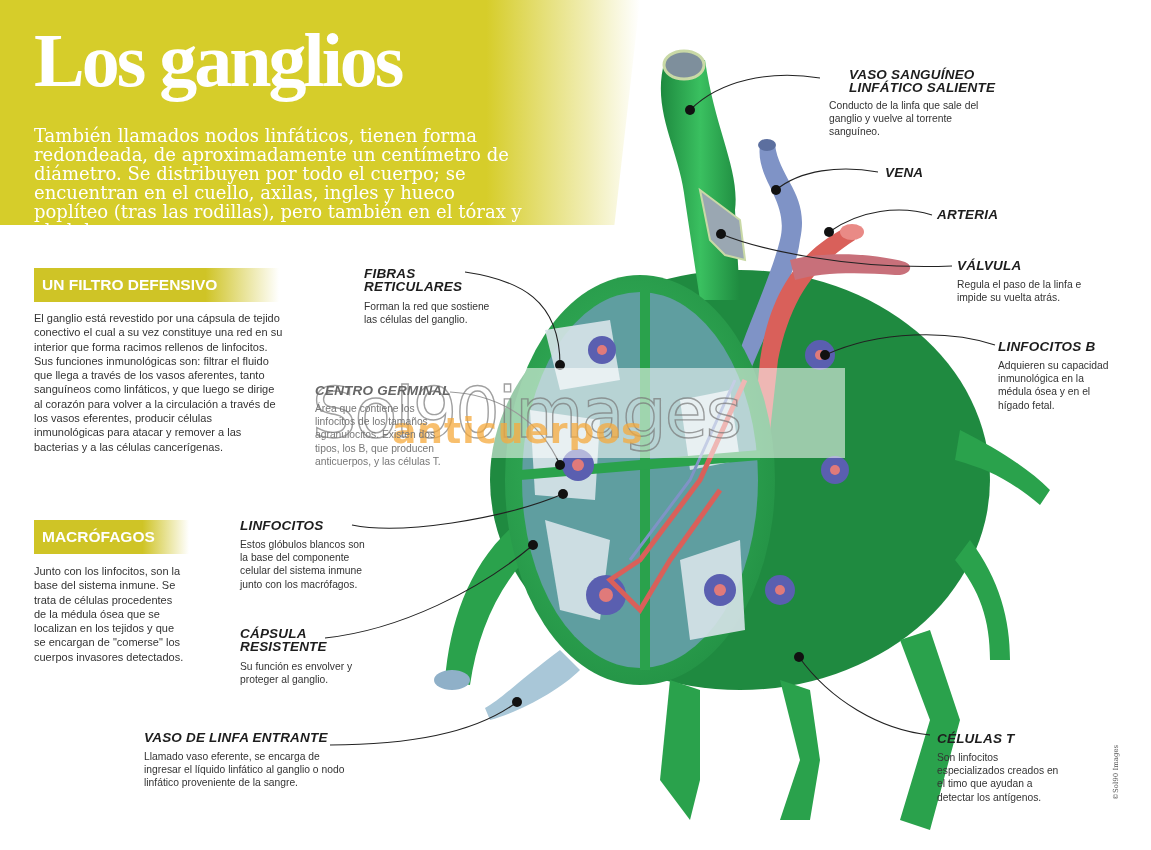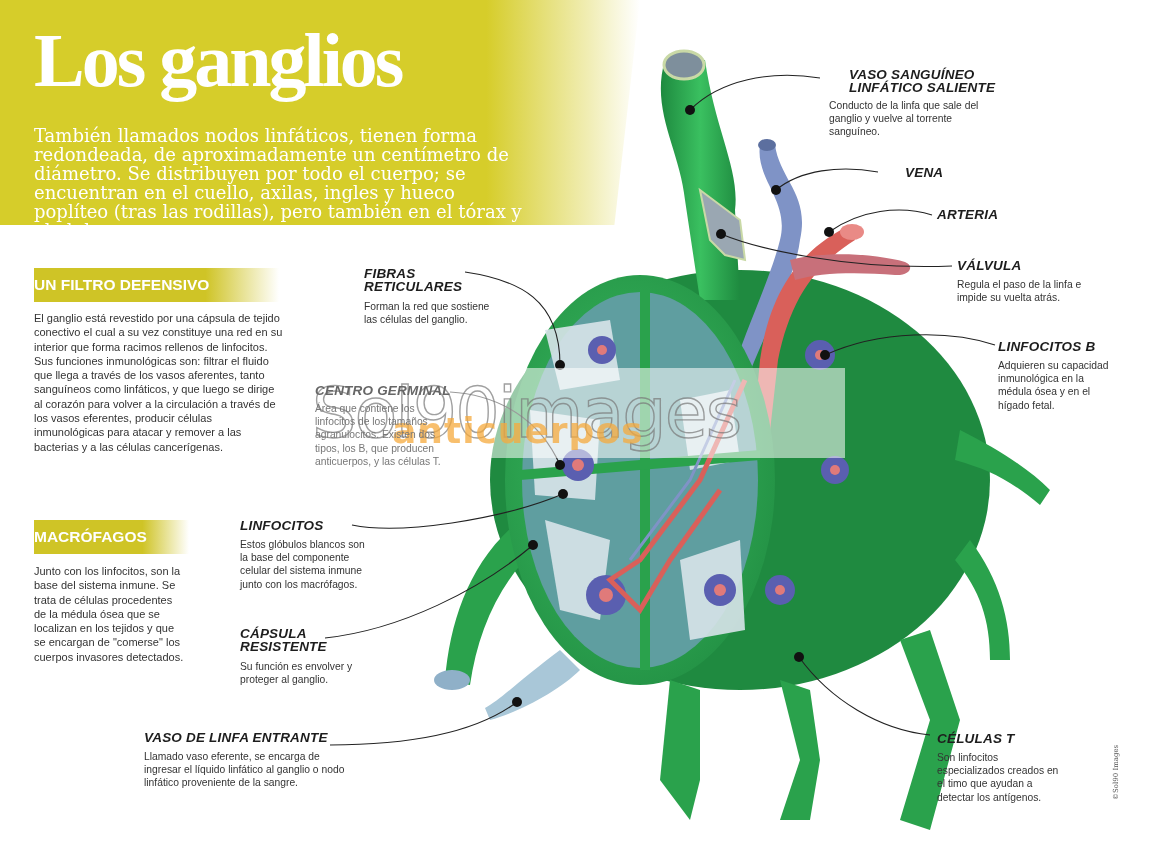--- a/index.html
+++ b/index.html
@@ -15,21 +15,21 @@
     position: absolute; left: 34px; top: 22px;
     font-family: Liberation Serif, serif; font-weight: bold;
     font-size: 76px; letter-spacing: -3px; color: #ffffff; line-height: 1;
   }
   .intro {
     position: absolute; left: 34px; top: 126px; width: 500px;
     font-family: "DejaVu Serif", serif; font-size: 18px; line-height: 19px; color: #ffffff;
   }
 
   .sec-head {
-    position: absolute; height: 34px; padding-left: 0;
+    position: absolute; height: 34px; padding-left: 8px;
     color: #fff; font-family: "Liberation Sans", sans-serif; font-weight: bold; font-size: 15.5px;
     line-height: 34px;
     background: linear-gradient(90deg, #cfc426 0%, #cfc426 70%, rgba(207,196,38,0) 100%);
   }
   .sec-body {
     position: absolute; font-family: "Liberation Sans", sans-serif; font-size: 11px; line-height: 14.3px; color: #333;
   }
 
   .lbl-title {
     position: absolute; font-family: "Liberation Sans", sans-serif; font-weight: bold; font-style: italic;
@@ -180,21 +180,21 @@
 <div class="watermark"></div>
 <div class="wm-text">Sol90images</div>
 <div class="wm-text2">anticuerpos</div>
 
 <div class="lbl-title" style="left:829px; top:68px;margin-left:20px;">
   <div>VASO SANGUÍNEO</div>
   <div>LINFÁTICO SALIENTE</div>
 </div>
 <div class="lbl-body" style="left:829px; top:99px; width:150px;">Conducto de la linfa que sale del ganglio y vuelve al torrente sanguíneo.</div>
 
-<div class="lbl-title" style="left:885px; top:166px;margin-left:20px;">VENA</div>
+<div class="lbl-title" style="left:885px; top:166px;">VENA</div>
 <div class="lbl-title" style="left:937px; top:208px;">ARTERIA</div>
 
 <div class="lbl-title" style="left:957px; top:259px;">VÁLVULA</div>
 <div class="lbl-body" style="left:957px; top:278px; width:125px;">Regula el paso de la linfa e impide su vuelta atrás.</div>
 
 <div class="lbl-title" style="left:998px; top:340px;">LINFOCITOS B</div>
 <div class="lbl-body" style="left:998px; top:359px; width:112px;">Adquieren su capacidad inmunológica en la médula ósea y en el hígado fetal.</div>
 
 <div class="lbl-title" style="left:937px; top:732px;">CÉLULAS T</div>
 <div class="lbl-body" style="left:937px; top:751px; width:130px;">Son linfocitos especializados creados en el timo que ayudan a detectar los antígenos.</div>

